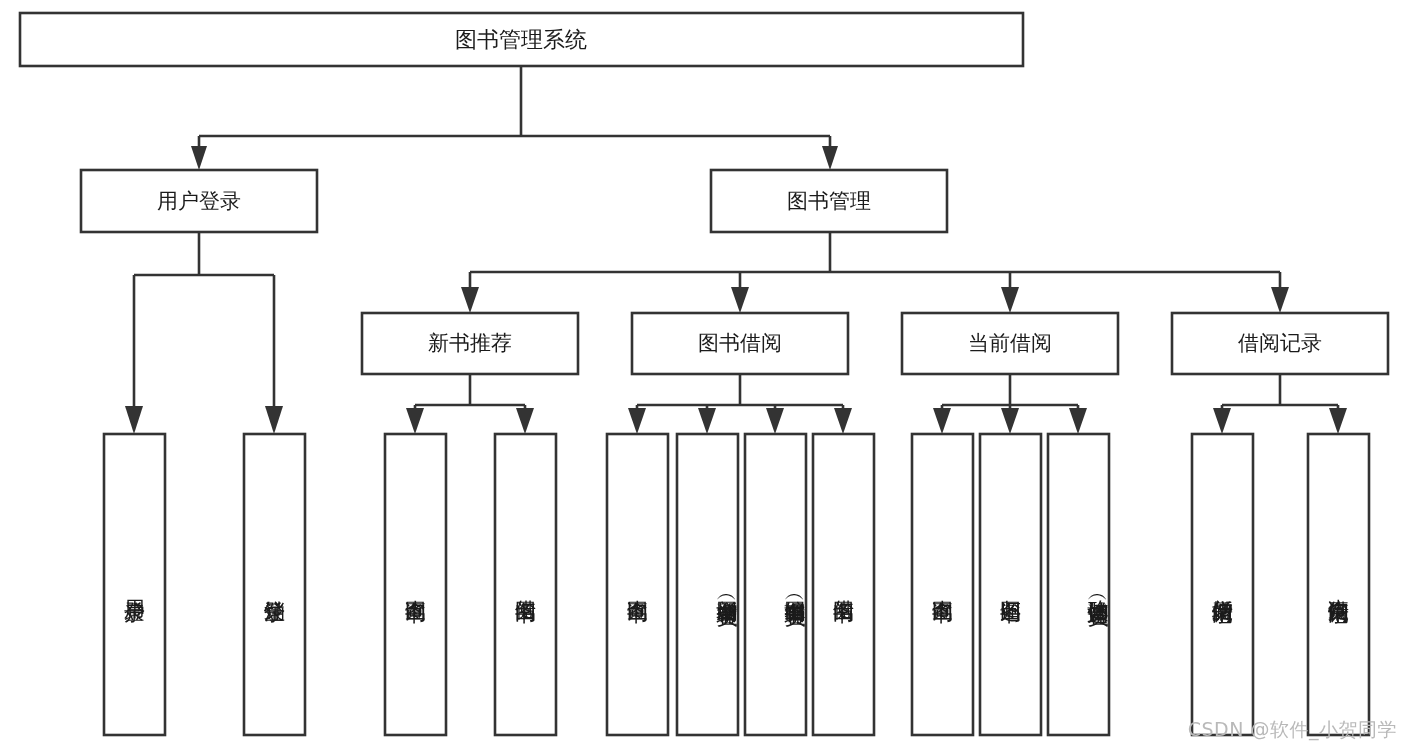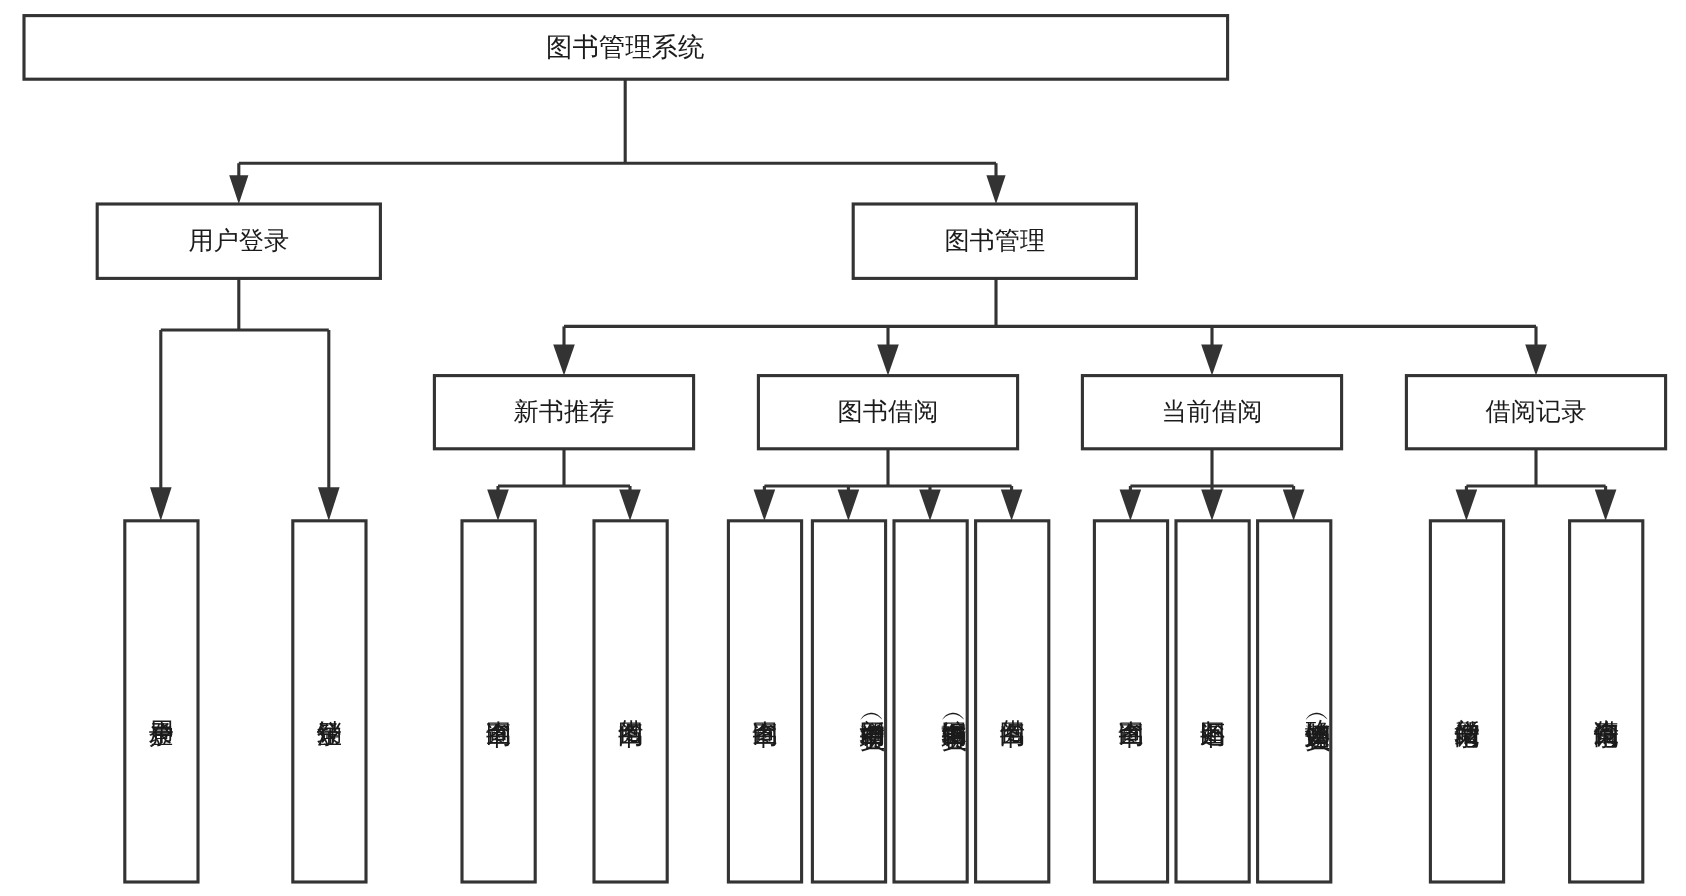--- a/index.html
+++ b/index.html
@@ -214,14 +214,15 @@
   <div class="leaf-label" style="left:745px; top:434px; width:61px; height:301px; align-items:flex-start; padding-top:6px; box-sizing:border-box;">编辑图书（管理员）</div>
   <div class="leaf-label" style="left:813px; top:434px; width:61px; height:301px;">借阅图书</div>
 
   <div class="leaf-label" style="left:912px; top:434px; width:61px; height:301px;">查询图书</div>
   <div class="leaf-label" style="left:980px; top:434px; width:61px; height:301px;">归还图书</div>
   <div class="leaf-label" style="left:1048px; top:434px; width:61px; height:301px; align-items:flex-start; padding-top:6px; box-sizing:border-box;">确认归还（管理员）</div>
 
   <div class="leaf-label" style="left:1192px; top:434px; width:61px; height:301px;">新增借阅记录</div>
   <div class="leaf-label" style="left:1308px; top:434px; width:61px; height:301px;">查询借阅记录</div>
 
+  <div class="watermark">CSDN @软件_小贺同学</div>
 
 </div>
 
 </body></html>

